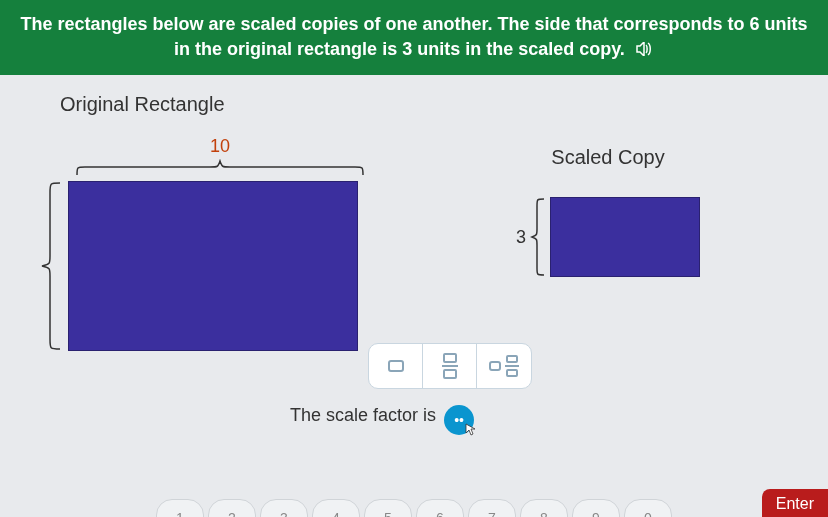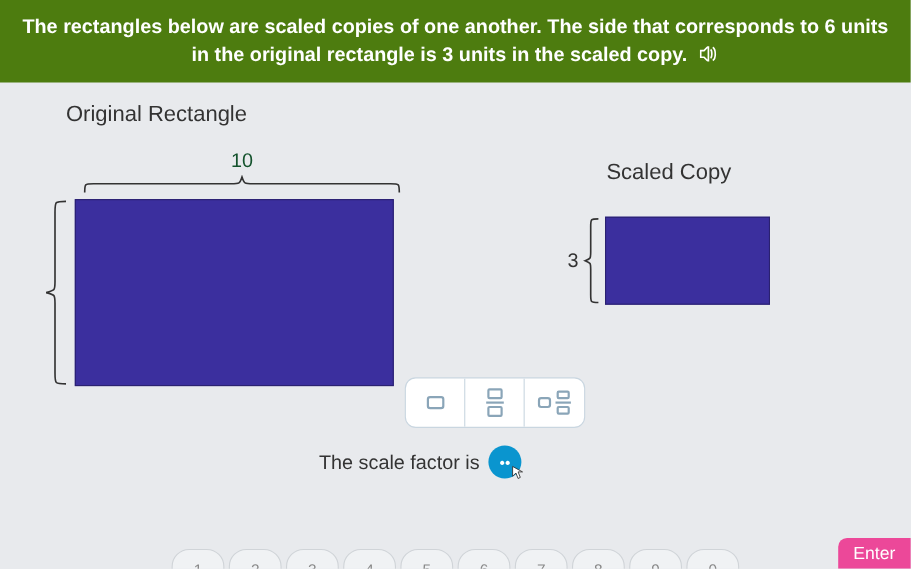--- a/index.html
+++ b/index.html
@@ -5,21 +5,21 @@
     * { margin: 0; padding: 0; box-sizing: border-box; }
     body {
       font-family: -apple-system, BlinkMacSystemFont, "Segoe UI", Arial, sans-serif;
       background: #e8eaed;
       width: 828px;
       height: 517px;
       overflow: hidden;
       position: relative;
     }
     .header {
-      background: #4d7c0f;
+      background: #15803d;
       color: #fff;
       padding: 12px 20px;
       text-align: center;
       font-weight: 600;
       font-size: 18px;
       line-height: 1.4;
     }
     .speaker-icon {
       display: inline-block;
       vertical-align: middle;
@@ -39,21 +39,21 @@
       display: flex;
       align-items: flex-start;
     }
     .figure-original {
       position: relative;
       width: 360px;
     }
     .top-label {
       text-align: center;
       font-size: 18px;
-      color: #14532d;
+      color: #c2410c;
       margin-bottom: 2px;
     }
     .top-brace {
       height: 18px;
       position: relative;
       margin: 0 35px 4px 35px;
     }
     .top-brace svg { width: 100%; height: 100%; }
     .rect-row {
       display: flex;
@@ -150,21 +150,21 @@
     .mixed {
       display: flex;
       align-items: center;
       gap: 4px;
     }
     .answer-row {
       position: absolute;
       left: 290px;
       top: 330px;
       display: flex;
-      align-items: center;
+      align-items: flex-start;
       font-size: 18px;
       color: #333;
     }
     .answer-chip {
       width: 30px;
       height: 30px;
       border-radius: 50%;
       background: #0a95cf;
       margin-left: 8px;
       display: flex;
@@ -199,21 +199,21 @@
       align-items: flex-end;
       justify-content: center;
       color: #888;
       font-size: 14px;
       padding-bottom: 2px;
     }
     .enter-btn {
       position: absolute;
       right: 0;
       bottom: 0;
-      background: #ec4899;
+      background: #b91c1c;
       color: #fff;
       padding: 6px 14px 4px 14px;
       border-radius: 8px 0 0 0;
       font-size: 16px;
       font-weight: 500;
     }
   </style>
 </head>
 <body>
 

